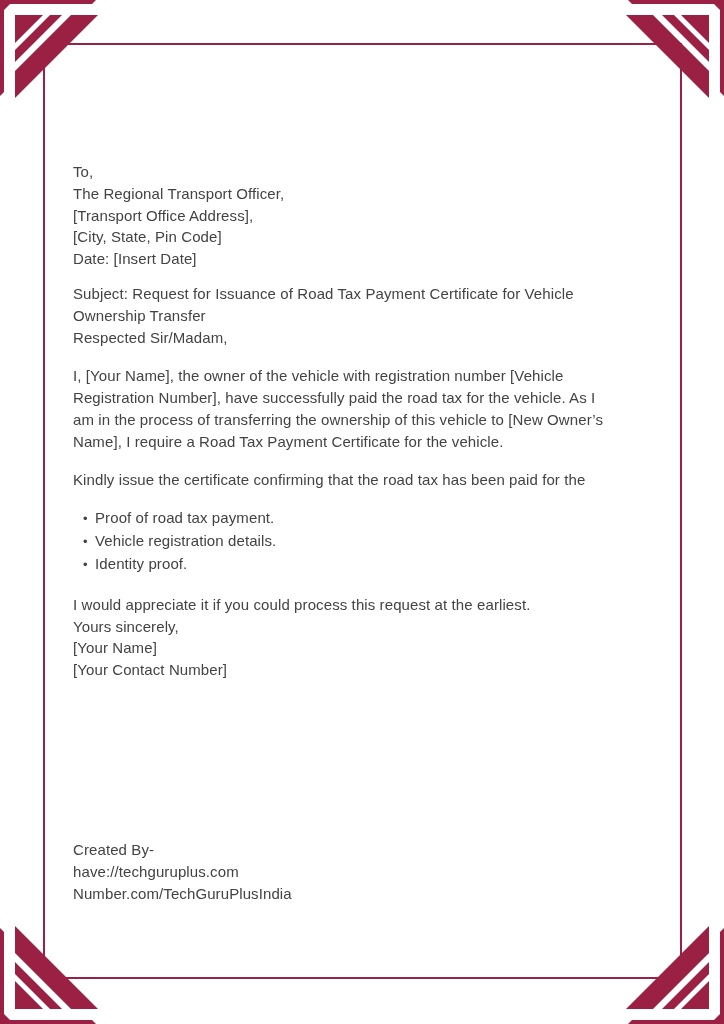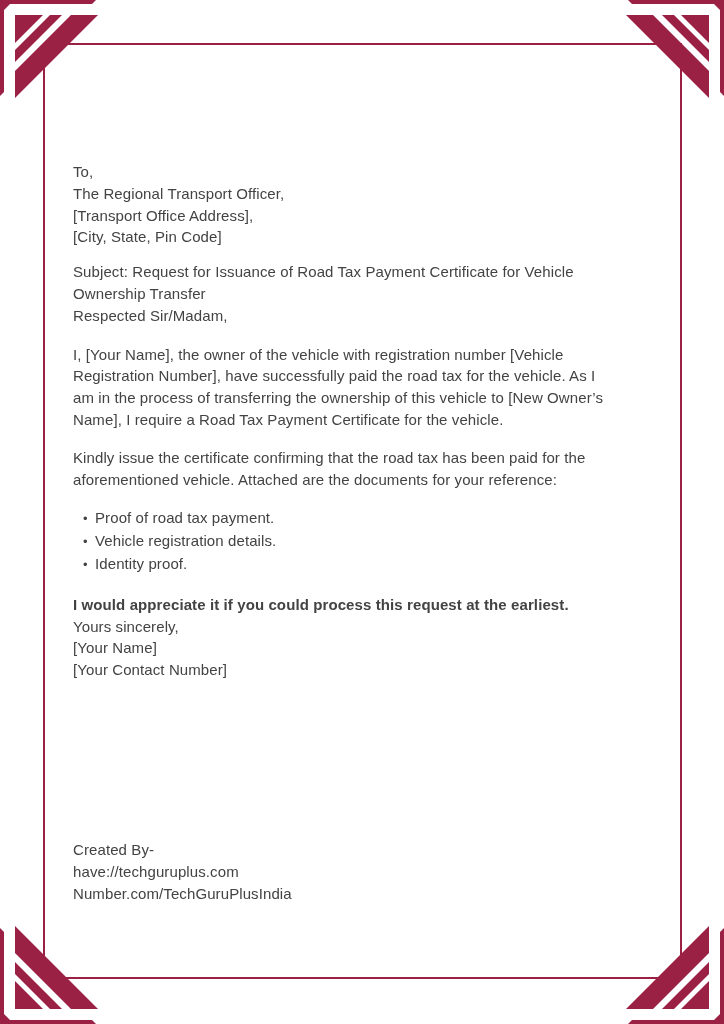--- a/index.html
+++ b/index.html
@@ -37,21 +37,21 @@
   .subject{margin-top:13px;}
   .salutation{}
   .para1{margin-top:17px;}
   .para2{margin-top:16px;}
   .bullets{margin-top:17px;}
   .bullet-row{display:flex;align-items:baseline;}
   .bullet-dot{
     width:12px;margin-left:10px;flex:0 0 auto;
     font-size:13px;
   }
-  .para3{margin-top:18px;font-weight:bold;}
+  .para3{margin-top:18px;}
   .closing{}
   .footer{margin-top:158px;}
 </style>
 </head>
 <body>
 
 <div class="page">
 
   <div class="frame"></div>
 
@@ -80,39 +80,39 @@
     <polygon points="71,15 98,15 15,98 15,71"></polygon>
   </svg>
 
   <div class="content">
 
     <div class="recipient">
       <div class="line">To,</div>
       <div class="line">The Regional Transport Officer,</div>
       <div class="line">[Transport Office Address],</div>
       <div class="line">[City, State, Pin Code]</div>
+      <div class="line">Date: [Insert Date]</div>
     </div>
 
     <div class="subject">
       <div class="line">Subject: Request for Issuance of Road Tax Payment Certificate for Vehicle</div>
       <div class="line">Ownership Transfer</div>
     </div>
 
     <div class="salutation line">Respected Sir/Madam,</div>
 
     <div class="para1">
       <div class="line">I, [Your Name], the owner of the vehicle with registration number [Vehicle</div>
       <div class="line">Registration Number], have successfully paid the road tax for the vehicle. As I</div>
       <div class="line">am in the process of transferring the ownership of this vehicle to [New Owner’s</div>
       <div class="line">Name], I require a Road Tax Payment Certificate for the vehicle.</div>
     </div>
 
     <div class="para2">
       <div class="line">Kindly issue the certificate confirming that the road tax has been paid for the</div>
-      <div class="line">aforementioned vehicle. Attached are the documents for your reference:</div>
     </div>
 
     <div class="bullets">
       <div class="bullet-row">
         <span class="bullet-dot">•</span>
         <span class="line">Proof of road tax payment.</span>
       </div>
       <div class="bullet-row">
         <span class="bullet-dot">•</span>
         <span class="line">Vehicle registration details.</span>

